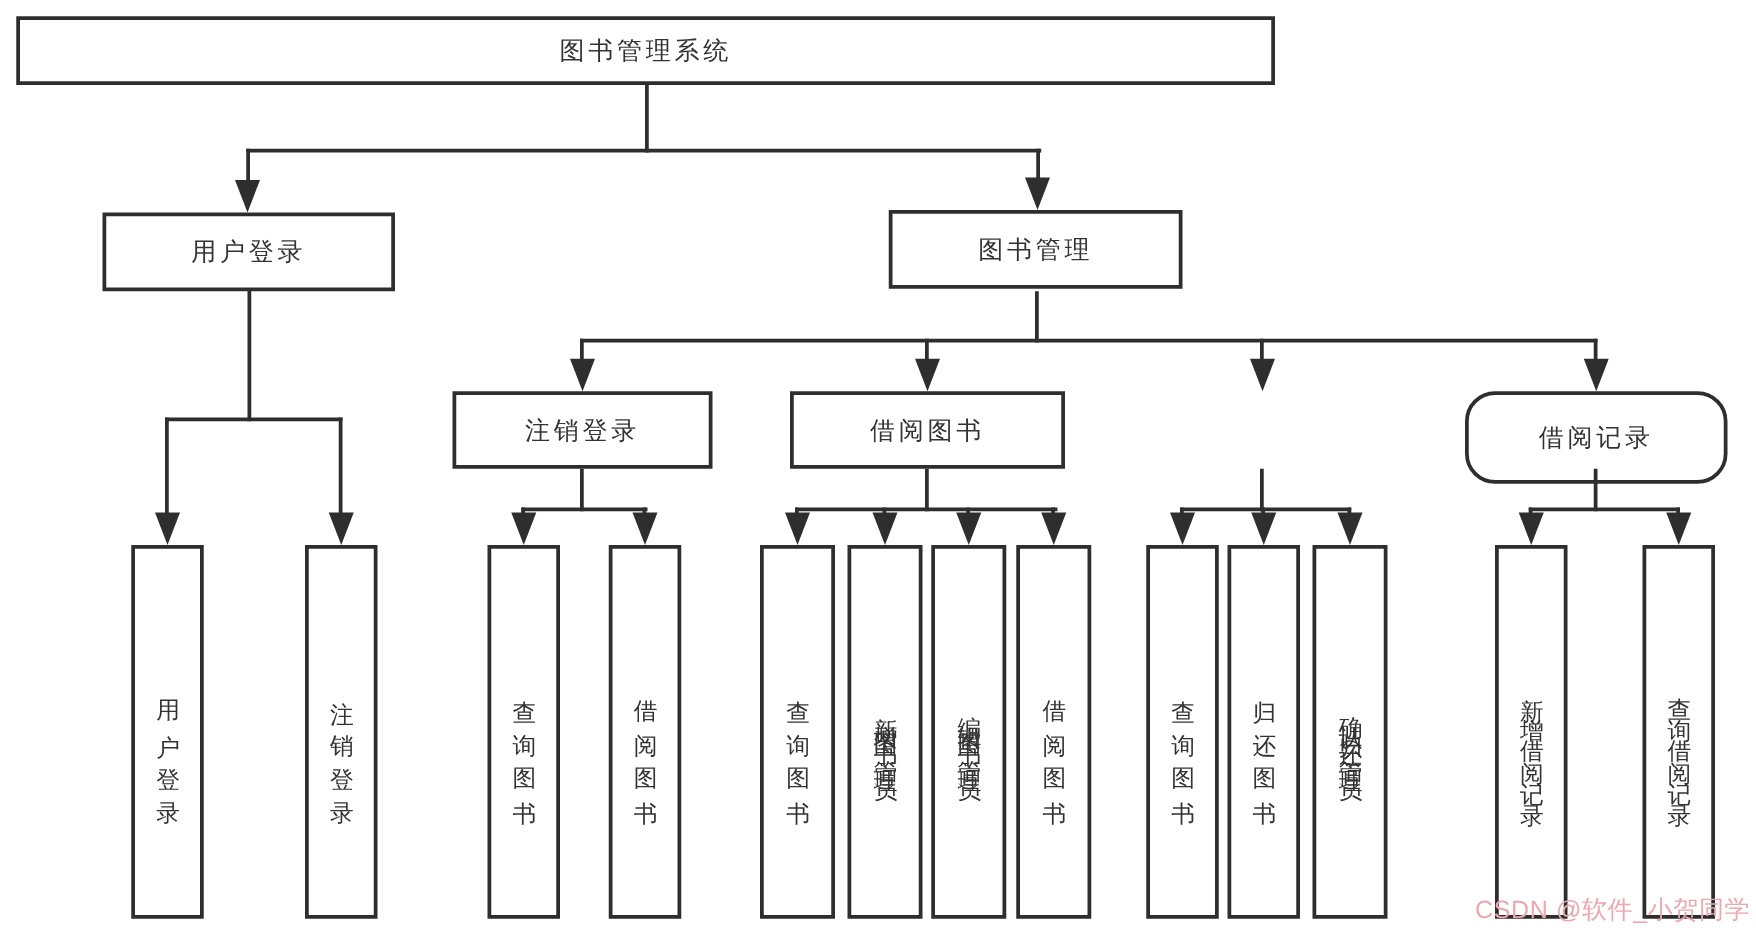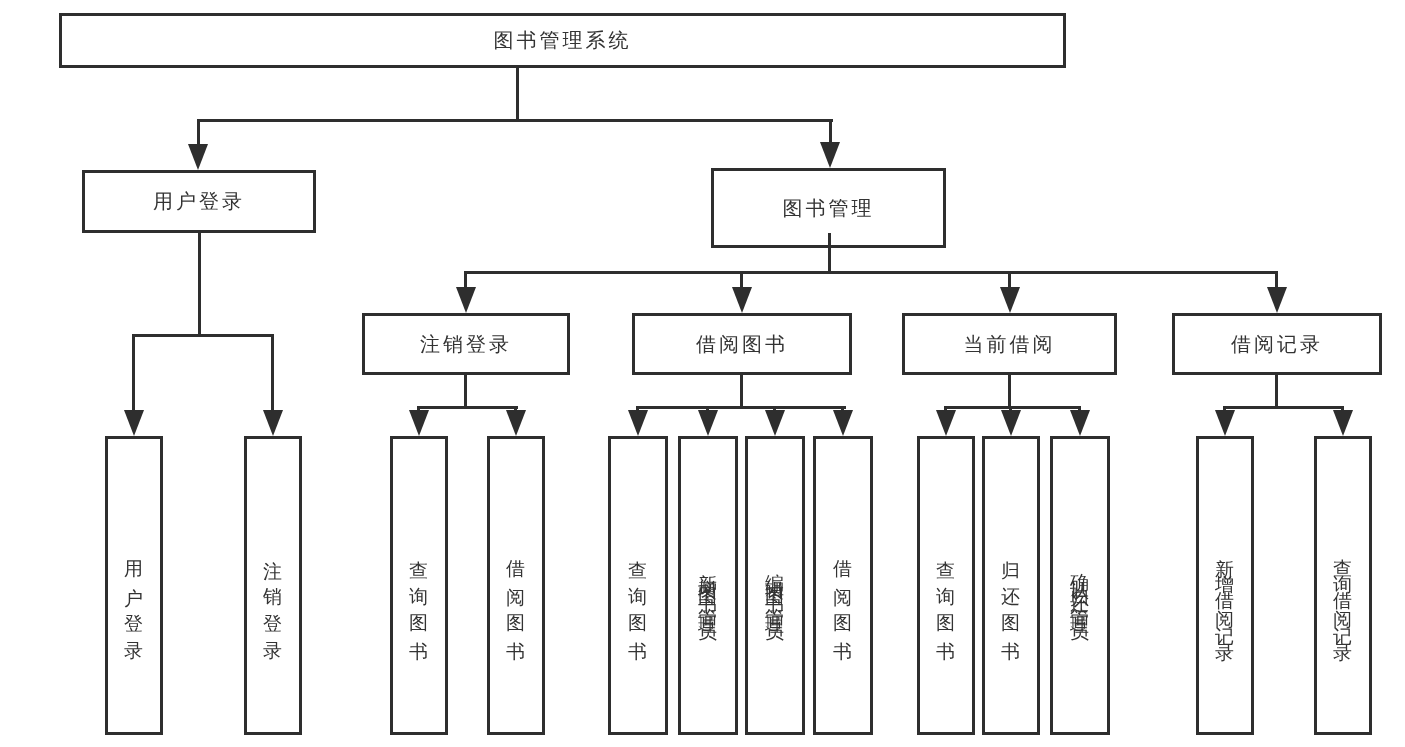--- a/index.html
+++ b/index.html
@@ -33,45 +33,42 @@
     position:absolute;left:1180px;top:714px;
     font-size:20px;letter-spacing:.5px;
     color:var(--watermark,#eda7af);white-space:nowrap;
   }
 </style>
 </head>
 <body>
 
 <div class="canvas">
 
-  <div class="box" style="left:13px;top:13px;width:1007px;height:55px;margin-left:46px;">
+  <div class="box" style="left:13px;top:13px;width:1007px;height:55px;">
     <span class="hlabel">图书管理系统</span>
   </div>
 
   <div class="box" style="left:82px;top:170px;width:234px;height:63px;">
     <span class="hlabel">用户登录</span>
   </div>
 
-  <div class="box" style="left:711px;top:168px;width:235px;height:80px;">
+  <div class="box" style="left:711px;top:168px;width:235px;height:63px;">
     <span class="hlabel">图书管理</span>
   </div>
 
   <div class="box" style="left:362px;top:313px;width:208px;height:62px;">
     <span class="hlabel">注销登录</span>
   </div>
 
   <div class="box" style="left:632px;top:313px;width:220px;height:62px;">
     <span class="hlabel">借阅图书</span>
   </div>
 
-  <div class="box" style="left:902px;top:313px;width:215px;height:62px;">
-    <span class="hlabel">当前借阅</span>
-  </div>
 
-  <div class="box" style="left:1172px;top:313px;width:210px;height:62px;">
+  <div class="box" style="left:1172px;top:313px;width:210px;height:74px;border-radius:24px;">
     <span class="hlabel">借阅记录</span>
   </div>
 
   <div class="box" style="left:105px;top:436px;width:58px;height:299px;">
     <span class="vlabel v4">用户登录</span>
   </div>
   <div class="box" style="left:244px;top:436px;width:58px;height:299px;">
     <span class="vlabel v4">注销登录</span>
   </div>
 
@@ -164,14 +161,15 @@
   <div class="line-v" style="left:1078px;top:406px;height:8px;"></div>
   <div class="arrow" style="left:1070px;top:410px;"></div>
 
   <div class="line-v" style="left:1275px;top:375px;height:34px;"></div>
   <div class="line-h" style="left:1223px;top:406px;width:121px;"></div>
   <div class="line-v" style="left:1223px;top:406px;height:8px;"></div>
   <div class="arrow" style="left:1215px;top:410px;"></div>
   <div class="line-v" style="left:1341px;top:406px;height:8px;"></div>
   <div class="arrow" style="left:1333px;top:410px;"></div>
 
+  <div class="watermark">CSDN @软件_小贺同学</div>
 
 </div>
 
 </body></html>

